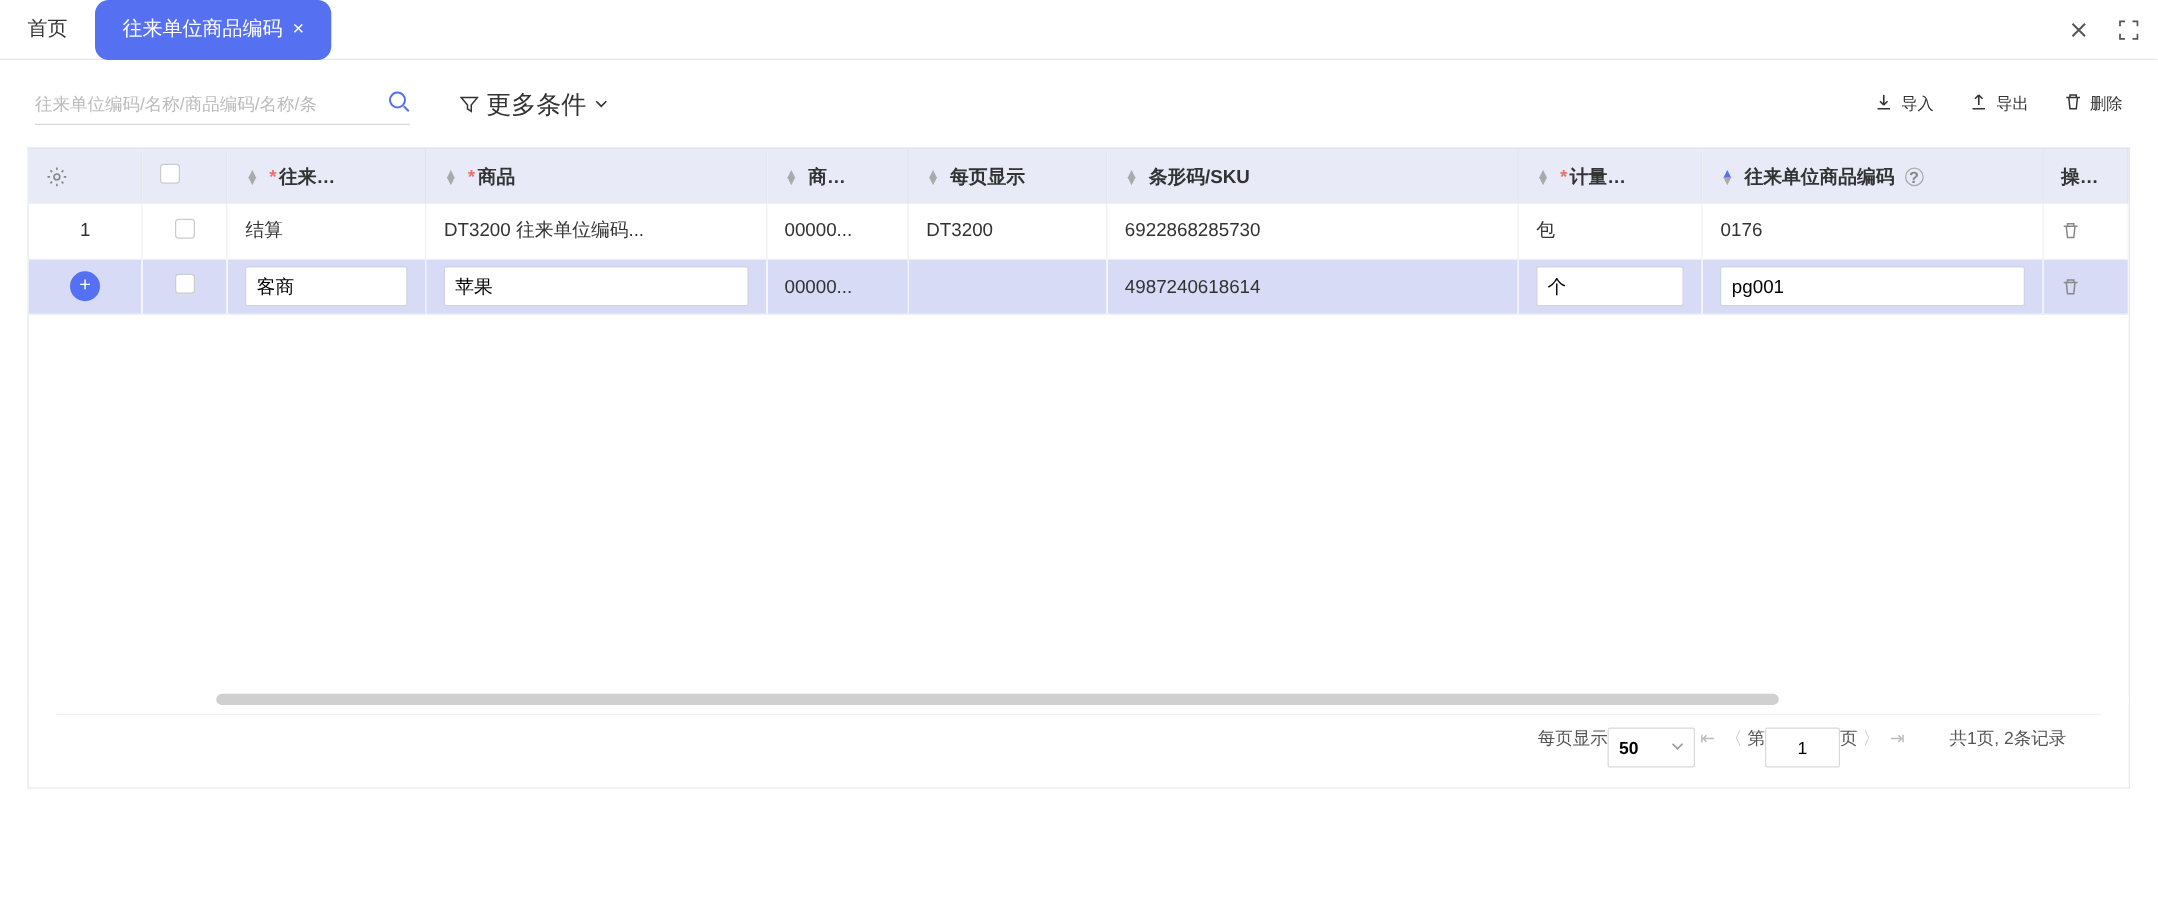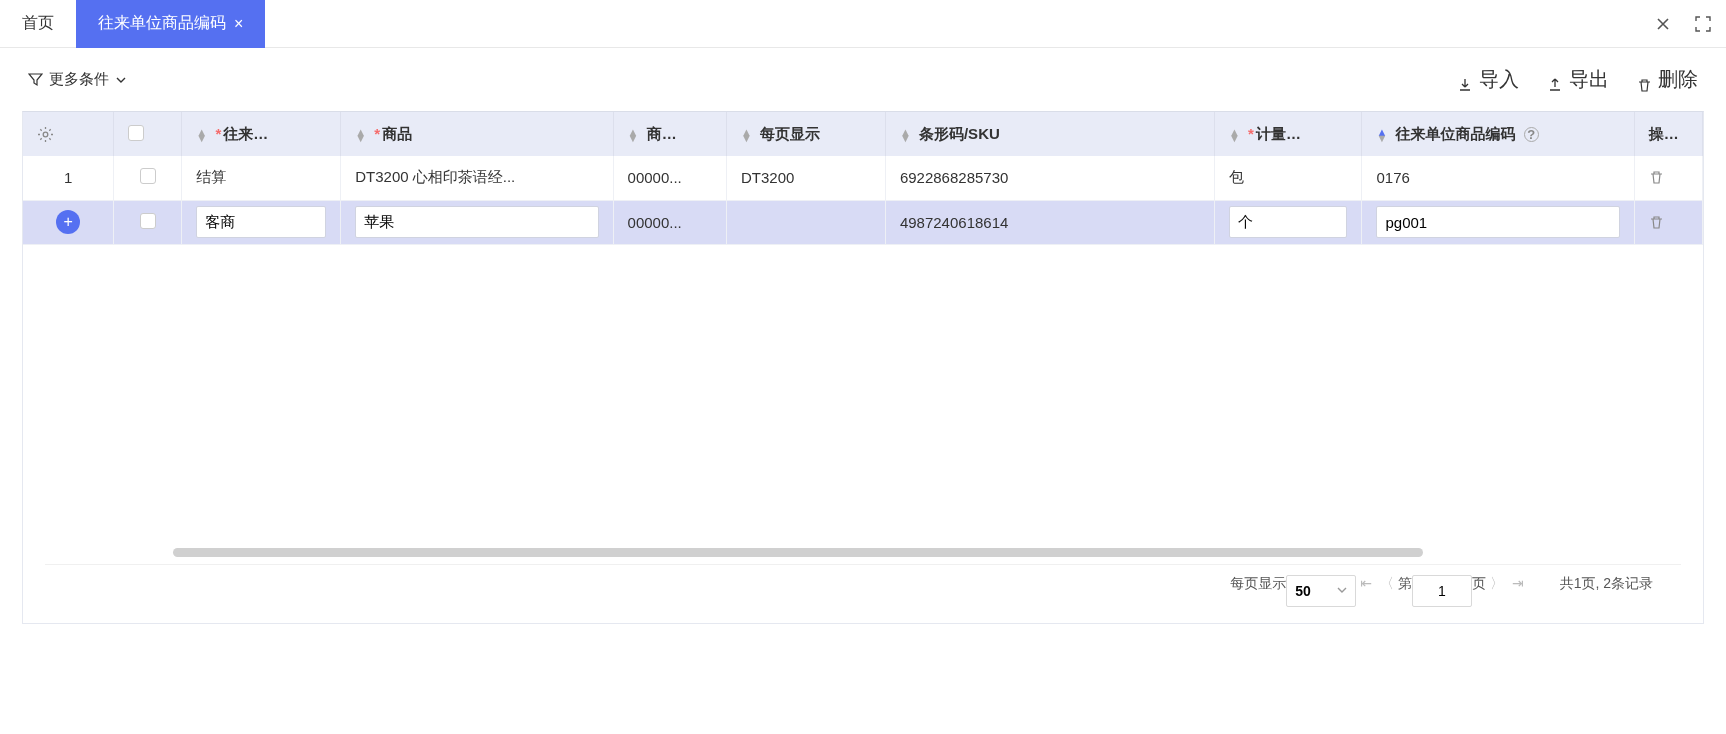--- a/index.html
+++ b/index.html
@@ -1,34 +1,34 @@
 <!DOCTYPE html>
 <html><head>
 <meta charset="utf-8">
 <style>
   * { box-sizing: border-box; margin: 0; padding: 0; }
   body { font-family: "Microsoft YaHei", Arial, sans-serif; font-size: 14px; color: #333; background: #fff; }
   
   
   .tab-bar { display: flex; align-items: center; height: 48px; border-bottom: 1px solid #e8e8e8; position: relative; }
-  .tab { padding: 0 22px; height: 48px; display: flex; align-items: center; cursor: pointer; font-size: 16px; }
+  .tab { padding: 0 22px; height: 48px; display: flex; align-items: center; cursor: pointer; font-size: 16px; border-radius: 11px; }
   .tab.active { background: #5570f1; color: #fff; }
   .tab-close { margin-left: 8px; font-size: 16px; }
   .tab-bar-right { position: absolute; right: 12px; display: flex; gap: 18px; align-items: center; }
   .icon-btn { width: 22px; height: 22px; display: inline-flex; align-items: center; justify-content: center; cursor: pointer; color: #555; }
   
   
   .toolbar { display: flex; align-items: center; padding: 18px 28px; gap: 40px; }
   .search-wrap { position: relative; width: 300px; }
   .search-input { width: 100%; height: 34px; border: none; border-bottom: 1px solid #d9d9d9; font-size: 14px; padding-right: 28px; outline: none; color: #333; }
   .search-input::placeholder { color: #bbb; }
   .search-icon { position: absolute; right: 0; top: 6px; color: #5570f1; }
-  .filter-btn { display: inline-flex; align-items: center; gap: 6px; cursor: pointer; color: #333; font-size: 15px; }
+  .filter-btn { display: inline-flex; align-items: center; gap: 6px; cursor: pointer; color: #333; font-size: 20px; }
   .toolbar-right { margin-left: auto; display: flex; gap: 28px; }
-  .action-btn { display: inline-flex; align-items: flex-end; gap: 6px; cursor: pointer; color: #333; font-size: 20px; }
+  .action-btn { display: inline-flex; align-items: flex-start; gap: 6px; cursor: pointer; color: #333; font-size: 13px; }
   
   
   .table-wrap { margin: 0 22px; border: 1px solid #e5e8f0; border-top: 1px solid #d9dde8; overflow: hidden; }
   .table { width: 100%; border-collapse: collapse; table-layout: fixed; }
   .table th { background: #e8ebf7; text-align: left; font-weight: 600; height: 44px; padding: 0 14px; border-right: 1px solid #dcdfec; font-size: 15px; white-space: nowrap; overflow: hidden; text-overflow: ellipsis; }
   .table td { height: 44px; padding: 0 14px; border-right: 1px solid #eef0f5; border-bottom: 1px solid #eef0f5; white-space: nowrap; overflow: hidden; text-overflow: ellipsis; font-size: 15px; }
   .table tbody tr.active-row td { background: #d8dbf5; }
   .col-idx { width: 80px; text-align: center; }
   .col-chk { width: 60px; text-align: center; }
   .col-partner { width: 140px; }
@@ -85,20 +85,29 @@
     </span>
     <span class="icon-btn">
       <svg width="16" height="16" viewBox="0 0 16 16">
           <path d="M1 5V1h4M11 1h4v4M15 11v4h-4M5 15H1v-4" stroke="#555" stroke-width="1.4" fill="none"></path>
         </svg>
     </span>
   </div>
 </div>
 
 <div class="toolbar">
+  <div class="search-wrap">
+    <input class="search-input" placeholder="往来单位编码/名称/商品编码/名称/条" style="">
+    <span class="search-icon">
+      <svg width="18" height="18" viewBox="0 0 18 18">
+          <circle cx="8" cy="8" r="6" stroke="#5570f1" stroke-width="1.6" fill="none"></circle>
+          <path d="M13 13l4 4" stroke="#5570f1" stroke-width="1.6"></path>
+        </svg>
+    </span>
+  </div>
   <div class="filter-btn">
     <span>
       <svg width="15" height="15" viewBox="0 0 15 15">
           <path d="M1 2h13L9 8v5l-3-2V8z" stroke="#333" stroke-width="1.2" fill="none"></path>
         </svg>
     </span>
     <span>更多条件</span>
     <span>
       <svg width="12" height="12" viewBox="0 0 12 12">
           <path d="M2 4l4 4 4-4" stroke="#333" stroke-width="1.4" fill="none"></path>
@@ -203,21 +212,21 @@
       </tr>
     </thead>
   </table>
   <div class="table-body-area">
     <table class="table">
       <tbody>
         <tr>
           <td class="col-idx" style="text-align:center">1</td>
           <td class="col-chk" style="text-align:center"><span class="chk"></span></td>
           <td class="col-partner">结算</td>
-          <td class="col-product">DT3200 心相印茶语经...</td>
+          <td class="col-product">DT3200 往来单位编码...</td>
           <td class="col-code">00000...</td>
           <td class="col-spec">DT3200</td>
           <td class="col-barcode">6922868285730</td>
           <td class="col-unit">包</td>
           <td class="col-partner-code">0176</td>
           <td class="col-op" style="text-align:center">
             <span class="del-icon">
               <svg width="15" height="15" viewBox="0 0 15 15">
                   <path d="M2 4h11M5 4V2h5v2M4 4l1 9h5l1-9" stroke="#888" stroke-width="1.2" fill="none"></path>
                 </svg>

